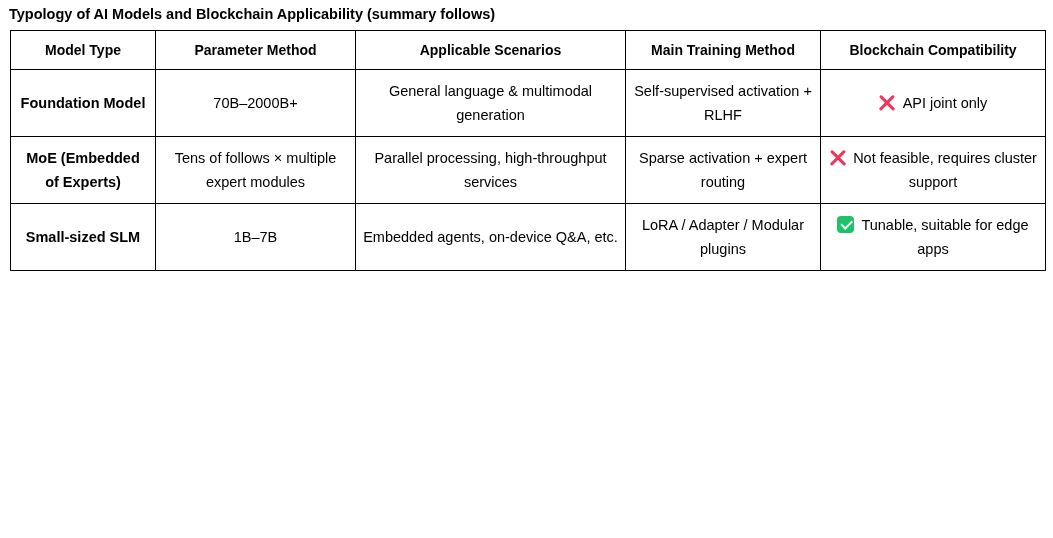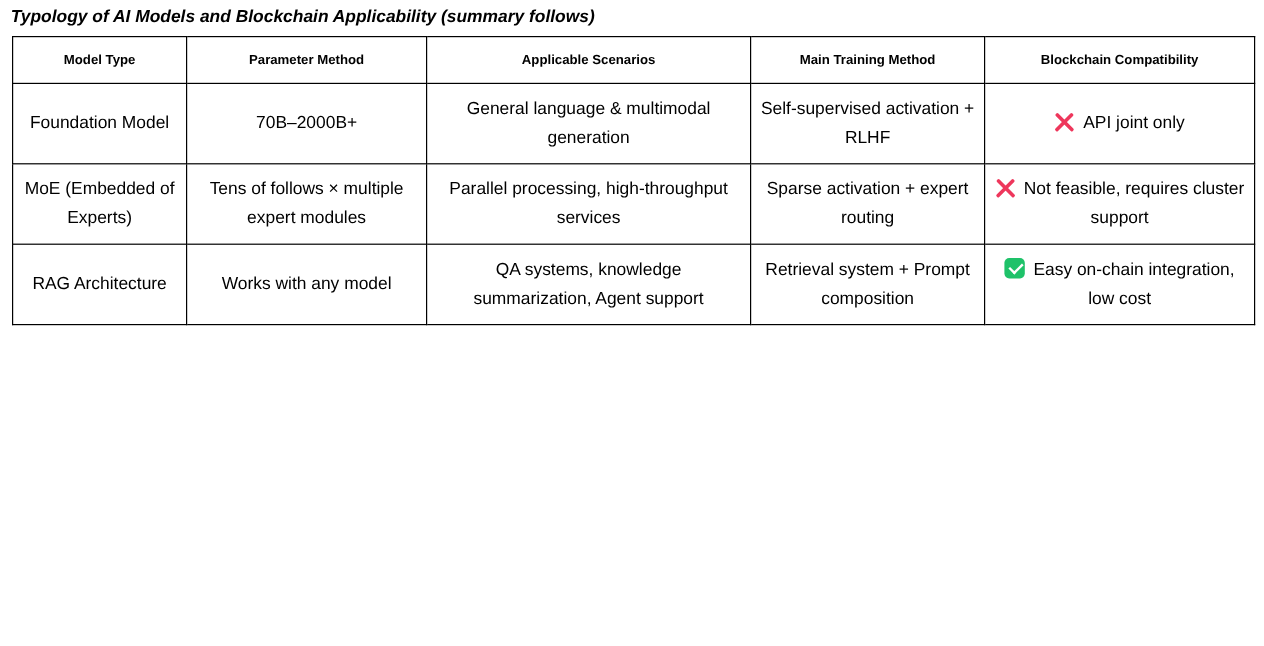--- a/index.html
+++ b/index.html
@@ -9,48 +9,47 @@
     overflow: hidden;
     background: var(--bg-color, #ffffff);
     color: var(--text-color, #000000);
     font-family: "Liberation Sans", sans-serif;
   }
   .title {
     font-weight: bold;
     font-size: 14.5px;
     line-height: 17px;
     margin: 6px 0 7px 9px;
-    font-style: italic;
   }
   table.tbl {
     border-collapse: collapse;
     table-layout: fixed;
     width: 1035px;
     margin-left: 10px;
   }
   th, td {
     border: 1.4px solid var(--border-color, #000000);
     text-align: center;
     vertical-align: middle;
     overflow: hidden;
   }
   th {
     height: 34px;
-    font-size: 11px;
+    font-size: 14px;
     font-weight: bold;
     padding: 2px 22px;
     margin-left: 15px;
   }
   td {
     height: 62px;
     font-size: 14.5px;
     line-height: 24px;
     padding: 2px 7px;
   }
-  td.c-model { font-weight: normal; }
+  td.c-model { font-weight: bold; }
 
   
   .compat-icon {
     display: inline-block;
     position: relative;
     vertical-align: -3px;
     margin-right: 7px;
   }
   .icon-cross { width: 17px; height: 17px; }
   .icon-cross::before, .icon-cross::after {
@@ -115,25 +114,25 @@
   <tr>
     <td class="c-model">MoE (Embedded of Experts)</td>
     <td>Tens of follows × multiple expert modules</td>
     <td>Parallel processing, high-throughput services</td>
     <td>Sparse activation + expert routing</td>
     <td><span class="compat-icon icon-cross"></span><span>Not feasible, requires cluster support</span></td>
   </tr>
 
 
 
+  <tr>
+    <td class="c-model">Small-sized SLM</td>
+    <td>1B–7B</td>
+    <td>Embedded agents, on-device Q&amp;A, etc.</td>
+    <td>LoRA / Adapter / Modular plugins</td>
+    <td><span class="compat-icon icon-check"></span><span>Tunable, suitable for edge apps</span></td>
+  </tr>
 
-  <tr>
-    <td class="c-model">RAG Architecture</td>
-    <td>Works with any model</td>
-    <td>QA systems, knowledge summarization, Agent support</td>
-    <td>Retrieval system + Prompt composition</td>
-    <td><span class="compat-icon icon-check"></span><span>Easy on-chain integration, low cost</span></td>
-  </tr>
 
 
 </tbody>
   </table>
 </div>
 
 </body></html>

